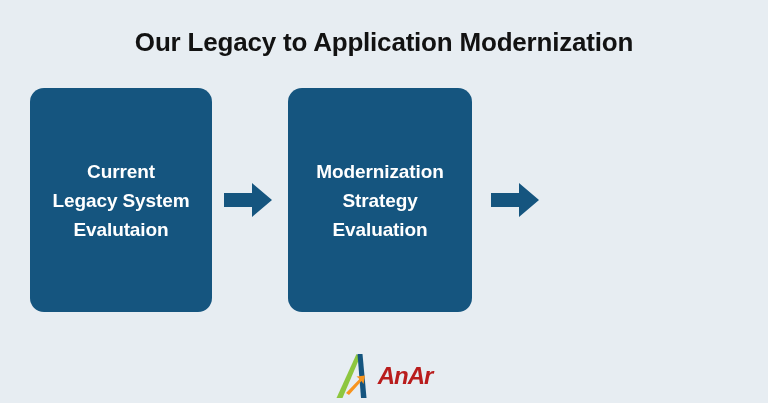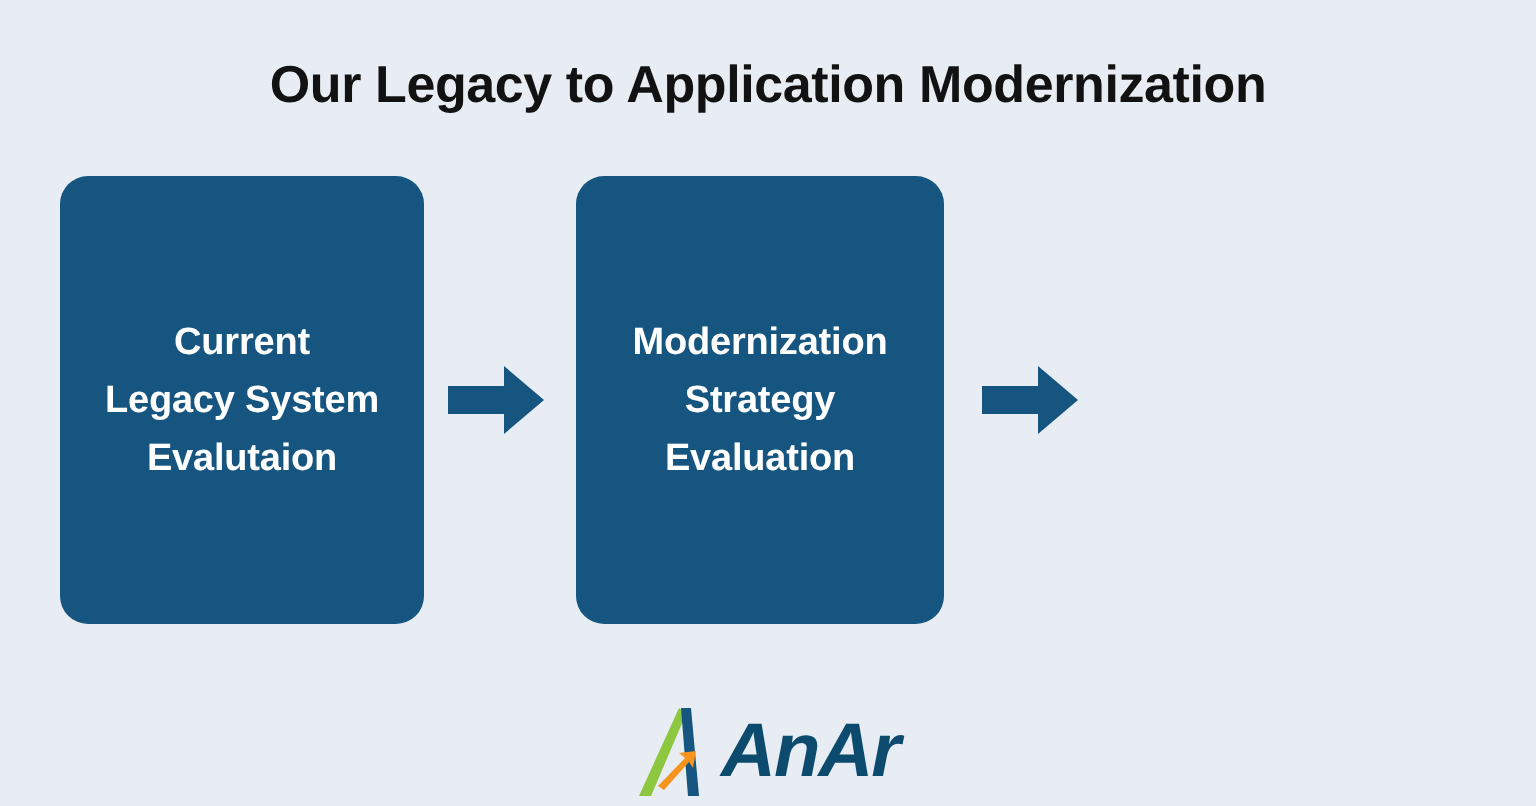--- a/index.html
+++ b/index.html
@@ -103,24 +103,24 @@
     align-items: center;
     gap: 2px;
   }
   .logo-mark {
     display: block;
     width: 44px;
     height: 46px;
   }
   .logo-word {
     font-family: "Liberation Sans", sans-serif;
-    font-size: 38px;
+    font-size: 24px;
     font-weight: bold;
     font-style: italic;
-    color: #0c4a6e;
+    color: #b91c1c;
     letter-spacing: -1px;
     line-height: 34px;
     margin-left: -4px;
   }
 </style>
 </head>
 <body>
 
 <div class="slide">
 

